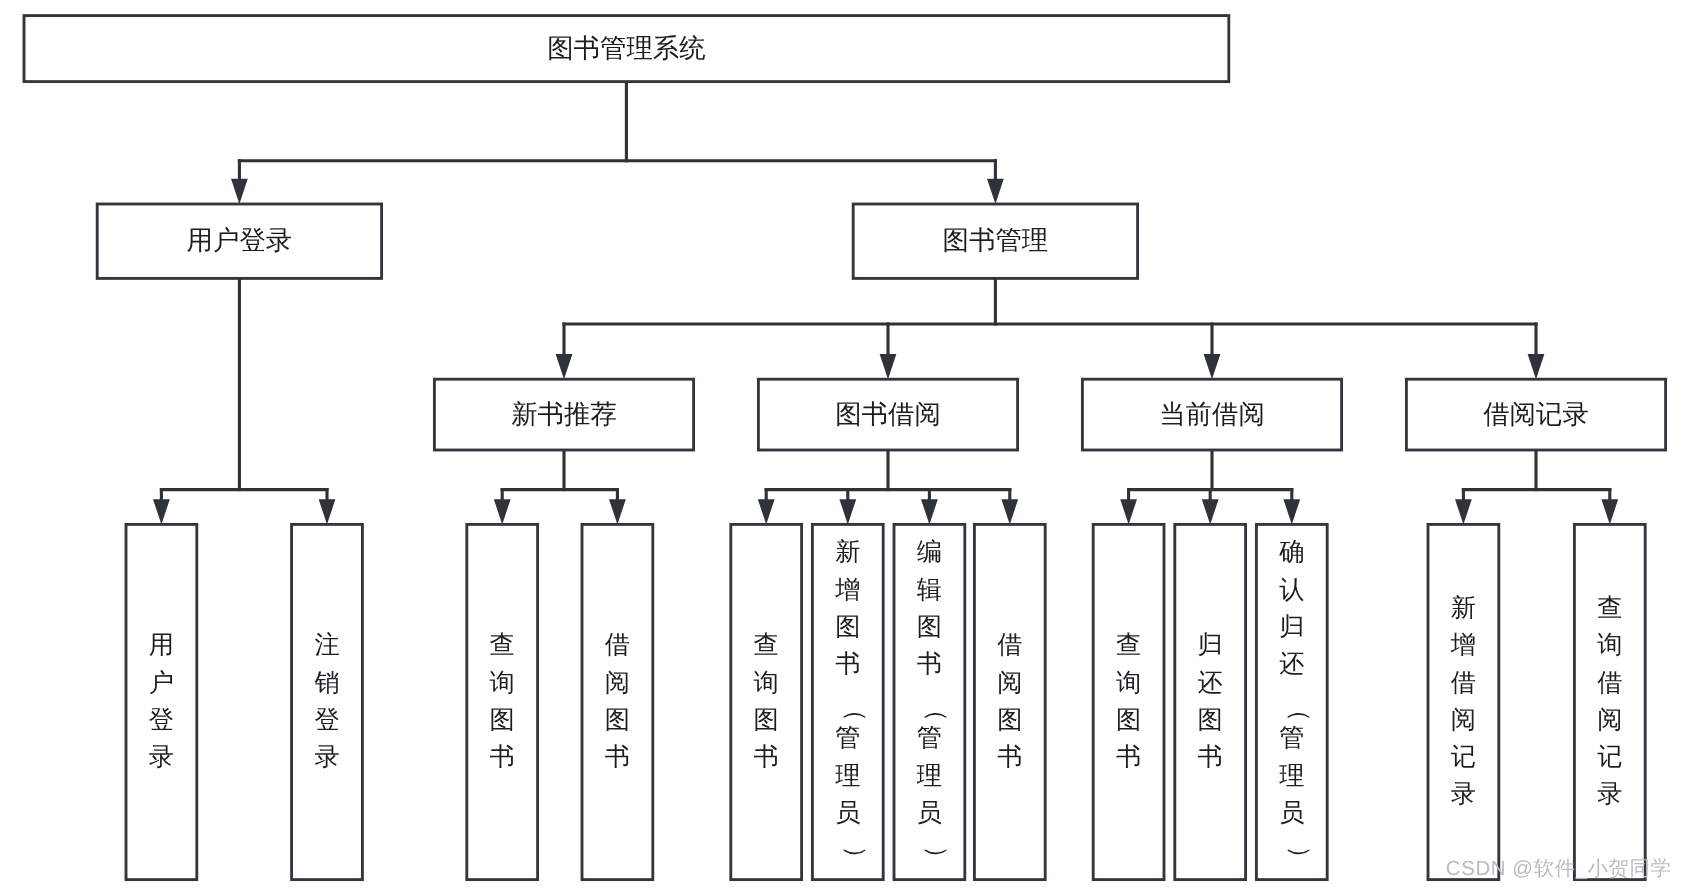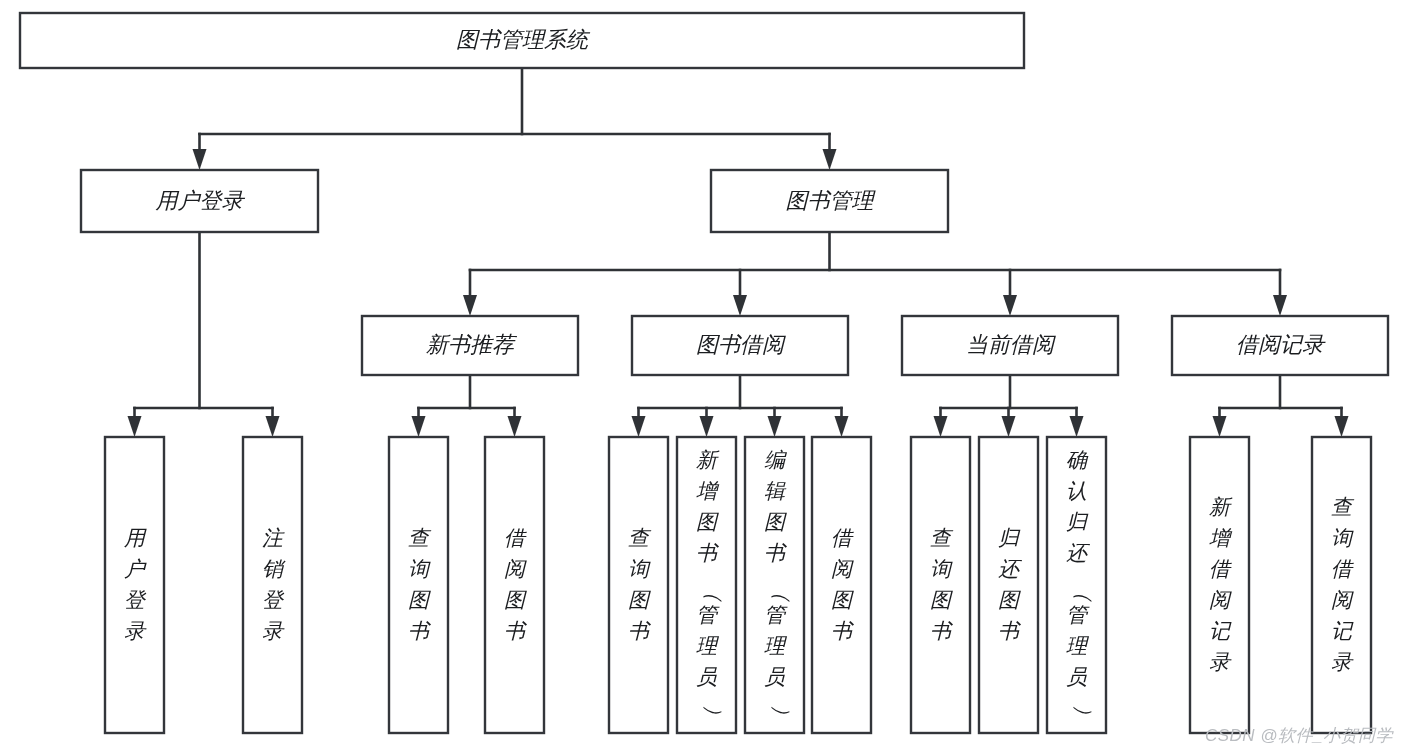--- a/index.html
+++ b/index.html
@@ -13,21 +13,20 @@
     font-family: "Liberation Sans", "DejaVu Sans", sans-serif;
     overflow: hidden;
     position: relative;
   }
   #diagram-root {
     position: absolute;
     left: 0;
     top: 0;
     width: 1405px;
     height: 747px;
-    font-style: italic;
   }
   svg.tree-canvas {
     display: block;
     width: 1405px;
     height: 747px;
   }
   .node-box {
     fill: #ffffff;
     stroke: #33363b;
     stroke-width: 2.4;
@@ -51,21 +50,21 @@
   }
   .leaf-label-v {
     font-family: "Liberation Sans", "DejaVu Sans", sans-serif;
     font-size: 21px;
     fill: #1b1d20;
     text-anchor: middle;
   }
   .watermark {
     position: absolute;
     right: 12px;
-    bottom: 0;
+    bottom: 12px;
     font-family: "Liberation Sans", "DejaVu Sans", sans-serif;
     font-size: 17px;
     color: #b9bcc0;
     letter-spacing: 0.5px;
     white-space: nowrap;
     user-select: none;
   }
 </style>
 </head>
 <body>

